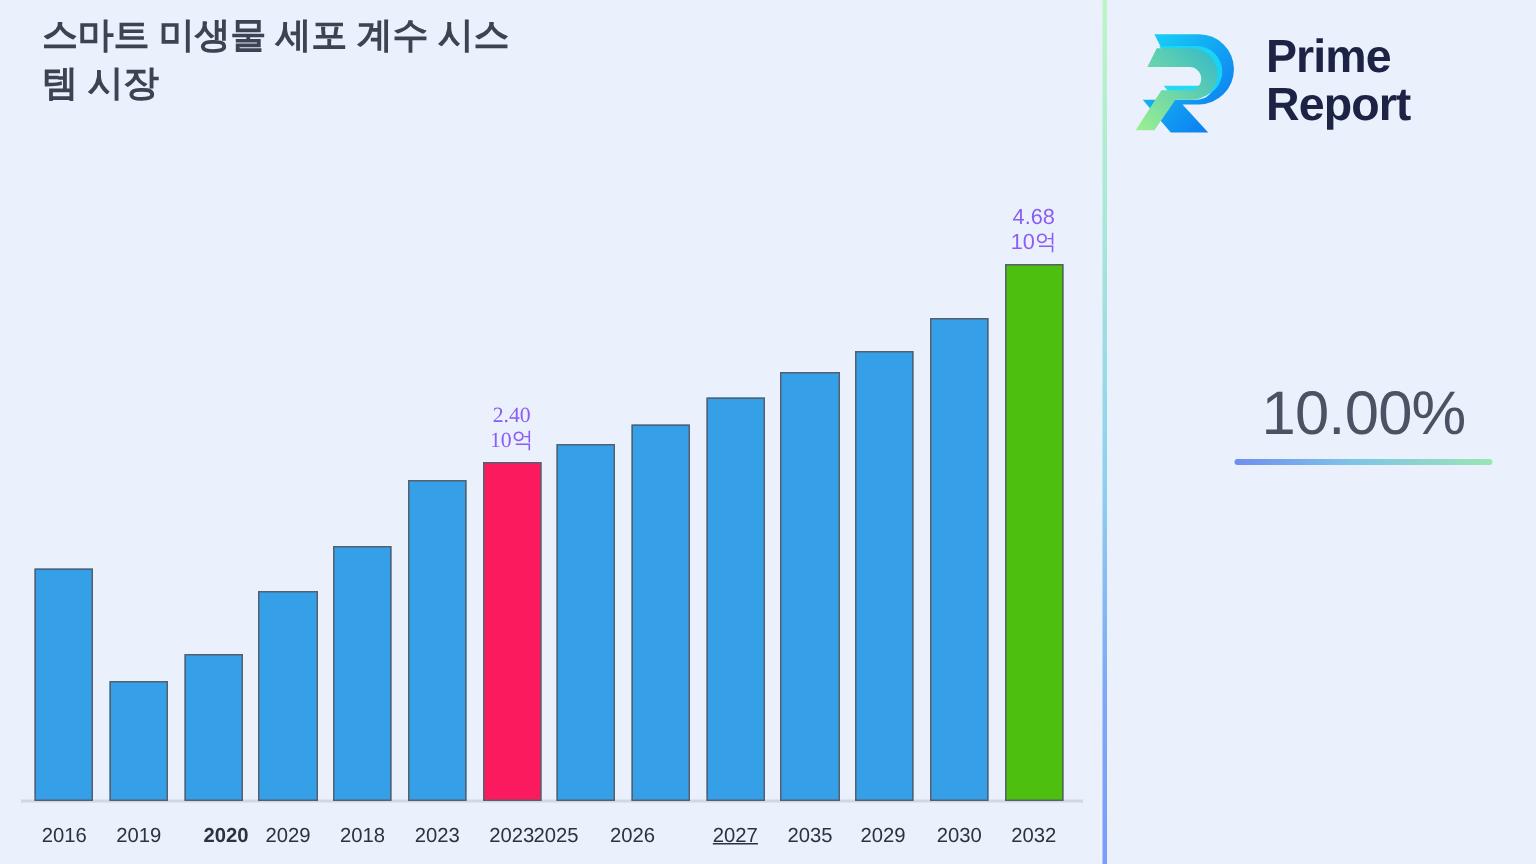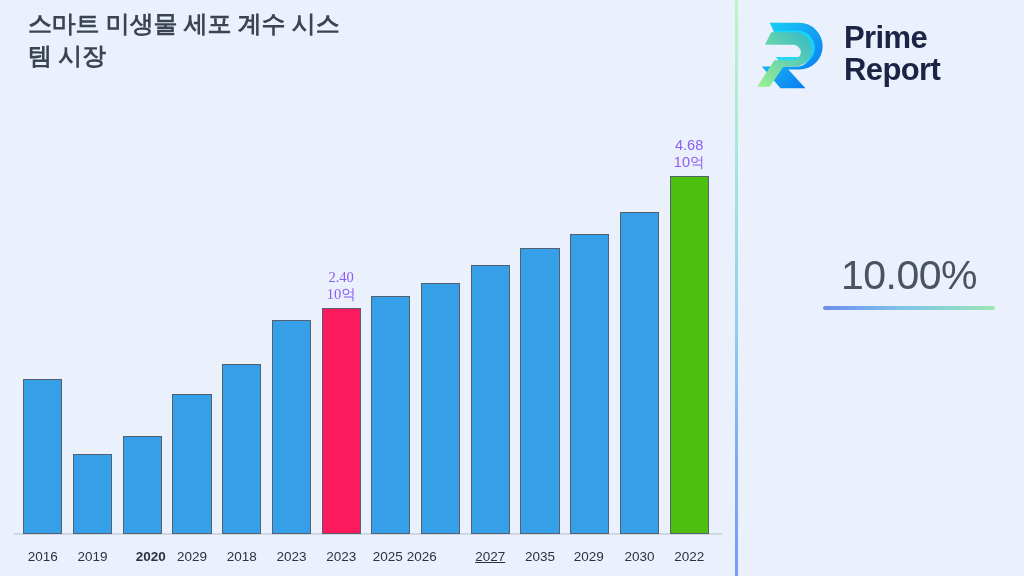--- a/index.html
+++ b/index.html
@@ -182,35 +182,35 @@
         <div class="tick-label" style="left: 164.4px; width: 55.3px;">2029</div>
         <div class="bar blue" style="left: 222.1px; width: 39.3px; height: 170px;"></div>
         <div class="tick-label" style="left: 214.1px; width: 55.3px;">2018</div>
         <div class="bar blue" style="left: 271.8px; width: 39.3px; height: 214px;"></div>
         <div class="tick-label" style="left: 263.8px; width: 55.3px;">2023</div>
         <div class="bar pink" style="left: 321.5px; width: 39.3px; height: 226px;"></div>
         <div class="bar-label" style="left: 307.5px; width: 67.3px; bottom: 272px; font-family: Liberation Serif, serif;">2.40
 10억</div>
         <div class="tick-label" style="left: 313.5px; width: 55.3px;">2023</div>
         <div class="bar blue" style="left: 371.2px; width: 39.3px; height: 238px;"></div>
-        <div class="tick-label" style="left: 360px; width: 55.3px;">2025</div>
+        <div class="tick-label" style="left: 343px; width: 55.3px;">2025</div>
         <div class="bar blue" style="left: 420.9px; width: 39.3px; height: 251px;"></div>
         <div class="tick-label" style="left: 394px; width: 55.3px;">2026</div>
         <div class="bar blue" style="left: 470.6px; width: 39.3px; height: 269px;"></div>
         <div class="tick-label" style="left: 462.6px; width: 55.3px; text-decoration: underline;">2027</div>
         <div class="bar blue" style="left: 520.4px; width: 39.3px; height: 286px;"></div>
         <div class="tick-label" style="left: 512.4px; width: 55.3px;">2035</div>
         <div class="bar blue" style="left: 570.1px; width: 39.3px; height: 300px;"></div>
         <div class="tick-label" style="left: 561px; width: 55.3px;">2029</div>
         <div class="bar blue" style="left: 619.8px; width: 39.3px; height: 322px;"></div>
         <div class="tick-label" style="left: 611.8px; width: 55.3px;">2030</div>
         <div class="bar green" style="left: 669.5px; width: 39.3px; height: 358px;"></div>
         <div class="bar-label" style="left: 655.5px; width: 67.3px; bottom: 404px;">4.68
 10억</div>
-        <div class="tick-label" style="left: 661.5px; width: 55.3px;">2022</div>
+        <div class="tick-label" style="left: 661.5px; width: 55.3px;">2032</div>
       </div>
   </div>
 
   <div id="divider"></div>
 
   <div id="right-panel">
 
     <div id="logo">
       <span id="logo-mark">
         <svg viewBox="0 0 100 92" width="78" height="72" aria-hidden="true">

